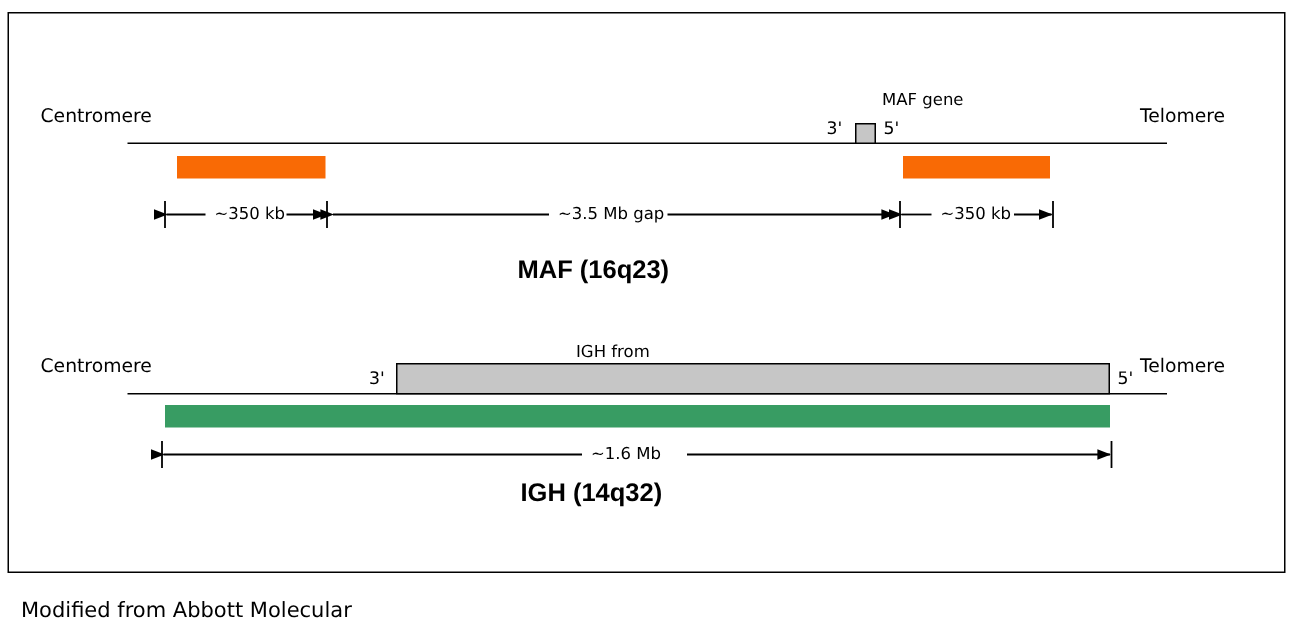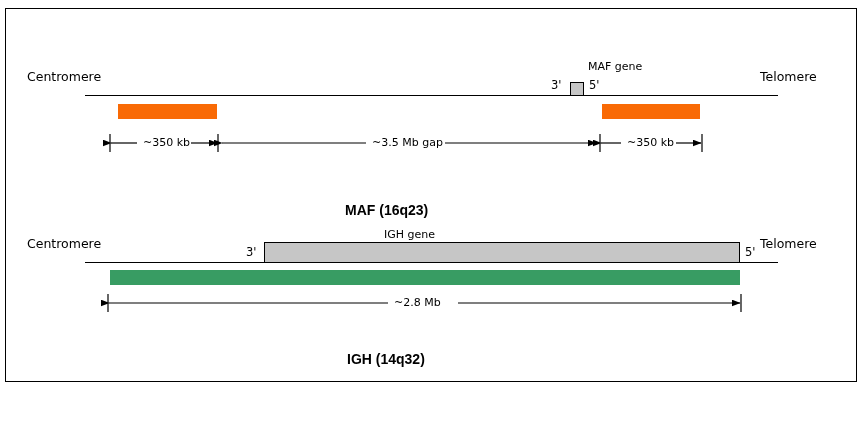--- a/index.html
+++ b/index.html
@@ -46,25 +46,24 @@
   .lbl-prime {
     position: absolute;
     white-space: nowrap;
     font-size: 11.5px;
     line-height: 1;
     font-family: "DejaVu Sans", sans-serif;
   }
   .title {
     position: absolute;
     white-space: nowrap;
-    font-size: 14px;
+    font-size: 17px;
     font-weight: bold;
     line-height: 1;
     font-family: "Liberation Sans", sans-serif;
-    margin-top: 32px;
   }
   .footer {
     position: absolute;
     white-space: nowrap;
     font-size: 14px;
     line-height: 1;
     font-family: "DejaVu Sans", sans-serif;
   }
   .chrline {
     position: absolute;
@@ -121,36 +120,37 @@
   <div class="lbl-sm" style="left:372px; top:137px;">~3.5 Mb gap</div>
 
   <div class="lbl-sm" style="left:627px; top:137px;">~350 kb</div>
 
   <div class="title" style="left:345px; top:171px;">MAF (16q23)</div>
 
   <div class="lbl" style="left:27px; top:238px;">Centromere</div>
 
   <div class="lbl" style="left:760px; top:238px;">Telomere</div>
 
-  <div class="lbl-sm" style="left:384px; top:229px;">IGH gene</div>
+  <div class="lbl-sm" style="left:384px; top:229px;">IGH from</div>
 
   <div class="lbl-prime" style="left:246px; top:247px;">3'</div>
 
   <div class="lbl-prime" style="left:745px; top:247px;">5'</div>
 
   <div class="chrline" style="left:85px; top:262px; width:693px;"></div>
 
   <div class="genebox" style="left:264px; top:242px; width:476px; height:21px;"></div>
 
   <div class="bar bar-green" style="left:110px; top:270px; width:630px; height:15px;"></div>
 
-  <div class="lbl-sm" style="left:394px; top:297px;">~2.8 Mb</div>
+  <div class="lbl-sm" style="left:394px; top:297px;">~1.6 Mb</div>
 
   <div class="title" style="left:347px; top:320px;">IGH (14q32)</div>
 
+  <div class="footer" style="left:14px; top:400px;">Modified from Abbott Molecular</div>
 
   <svg class="overlay" xmlns="http://www.w3.org/2000/svg">
     <defs>
       <marker id="ah-r" markerWidth="9" markerHeight="7" refX="8.4" refY="3.5" orient="auto" markerUnits="userSpaceOnUse">
         <path d="M0,0 L9,3.5 L0,7 z" fill="#000000"></path>
       </marker>
       <marker id="ah-l" markerWidth="9" markerHeight="7" refX="0.6" refY="3.5" orient="auto-start-reverse" markerUnits="userSpaceOnUse">
         <path d="M9,0 L0,3.5 L9,7 z" fill="#000000"></path>
       </marker>
     </defs>

